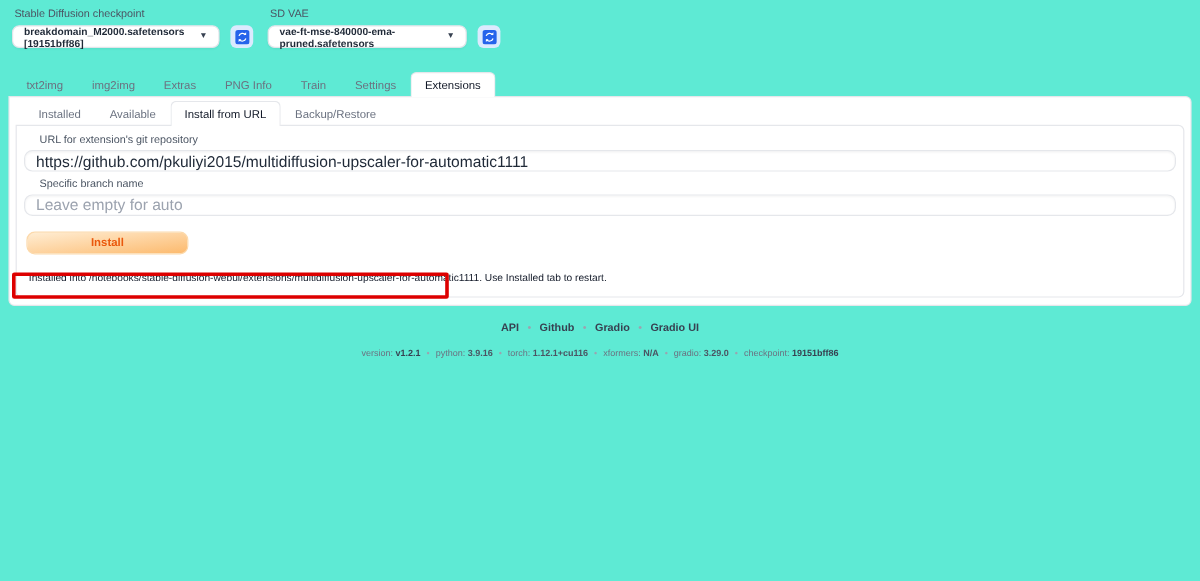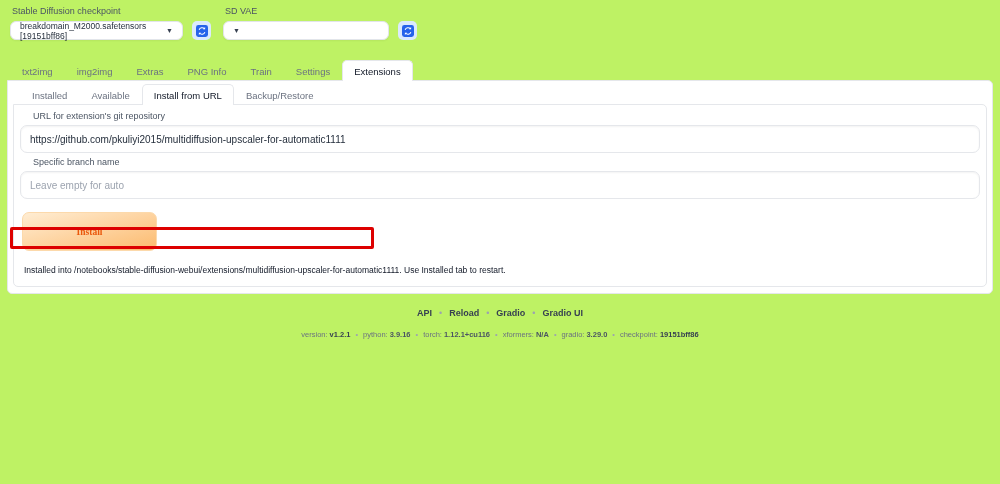--- a/index.html
+++ b/index.html
@@ -1,27 +1,27 @@
 <!DOCTYPE html>
 <html><head>
 <meta charset="utf-8">
 <style>
   * { margin:0; padding:0; box-sizing:border-box; }
   html,body { background:#fff; }
   body { font-family:"Liberation Sans","DejaVu Sans",sans-serif; }
-  .page { position:relative; width:1000px; height:484px; background:#bef264; overflow:hidden; }
+  .page { position:relative; width:1000px; height:484px; background:#5eead4; overflow:hidden; }
 
   
   .qs { display:flex; gap:12px; padding:5px 10px 2px; align-items:flex-start; }
   .qs-group { display:flex; flex-direction:column; }
   .qs-label { font-size:9px; color:#4b5563; margin:1px 2px 5px; }
   .qs-row { display:flex; gap:9px; align-items:center; }
   .dropdown { display:flex; align-items:center; justify-content:space-between; gap:6px;
     border:1px solid #e2e5ea; border-radius:6px; background:#fff; height:19px; padding:0 9px;
-    font-size:8.5px; color:#1f2937; box-shadow:0 1px 2px rgba(0,0,0,.05); cursor:pointer; }
+    font-size:8.5px; color:#1f2937; box-shadow:0 1px 2px rgba(0,0,0,.05); cursor:pointer;font-weight:bold; }
   .dd-ckpt { width:173px; } .dd-vae { width:166px; }
   .dd-caret { color:#374151; font-size:7px; line-height:1; }
   .refresh-btn { width:19px; height:19px; background:#dbeafe; border:none; border-radius:5px;
     display:flex; align-items:center; justify-content:center; cursor:pointer; padding:0; }
   .refresh-btn svg { width:12px; height:12px; display:block; }
 
   
   .tabbar { display:flex; position:relative; z-index:2; }
   .main-tabbar { padding:0 10px; margin-top:18px; }
   .tab { padding:5px 11px 4px; font-size:9.5px; color:#6b7280; background:transparent;
@@ -30,29 +30,29 @@
   .tab.selected { background:#fff; border-color:#e5e7eb; color:#111827; }
 
   .outer-panel { margin:0 7px; border:1px solid #e5e7eb; border-radius:5px;
     border-top-left-radius:0; padding:3px 5px 6px; position:relative; z-index:1; background:#fff; }
   .sub-tabbar { padding:0 7px; }
   .inner-panel { border:1px solid #e5e7eb; border-radius:5px; border-top-left-radius:0;
     padding:2px 6px 9px; background:#fff; position:relative; z-index:1; }
 
   
   .field-label { display:block; font-size:9px; color:#4b5563; margin:4px 13px 4px; }
-  .text-input { width:100%; height:28px; border:1px solid #e5e7eb; border-radius:7px;
+  .text-input { width:100%; height:18px; border:1px solid #e5e7eb; border-radius:7px;
     background:#fff; box-shadow:inset 0 1px 2px rgba(0,0,0,.05); padding:0 9px;
-    font-size:10px; color:#1f2937; font-family:"Liberation Sans","DejaVu Sans",sans-serif; outline:none; }
+    font-size:13px; color:#1f2937; font-family:"Liberation Sans","DejaVu Sans",sans-serif; outline:none; }
   .text-input::placeholder { color:#9ca3af; }
 
-  .install-btn { margin:13px 2px 0; width:135px; height:39px; border-radius:7px;
+  .install-btn { margin:13px 2px 0; width:135px; height:19px; border-radius:7px;
     border:1px solid #fcd9ab; background:linear-gradient(to bottom right,#ffedd3,#fcba6e);
     color:#ea580c; font-size:9.5px; font-weight:700; cursor:pointer;
-    font-family:Liberation Serif, serif; }
+    font-family:Liberation Sans, sans-serif; }
 
   .status-msg { margin:11px 2px 0; padding:3px 2px 2px; font-size:8.5px; color:#111827; }
 
   .annotation-box { position:absolute; left:10px; top:227px; width:364px; height:22px;
     border:3px solid #dd0000; border-radius:2px; pointer-events:none; z-index:10; }
 
   
   .footer { text-align:center; margin-top:8px; }
   .footer-links .item { font-size:9px; font-weight:700; color:#374151; cursor:pointer; }
   .footer-links .item::after { content:"\2022"; color:#9ca3af; font-weight:400; margin:0 7px; }
@@ -87,20 +87,21 @@
                 <path d="M4.8 16.8V13h3.8z" fill="#fff"></path>
               </svg>
             </span>
         </button>
       </div>
     </div>
     <div class="qs-group">
       <span class="qs-label">SD VAE</span>
       <div class="qs-row">
         <div class="dropdown dd-vae">
+          <span>vae-ft-mse-840000-ema-pruned.safetensors</span>
           <span class="dd-caret">▼</span>
         </div>
         <button class="refresh-btn">
           <span>
               <svg viewBox="0 0 20 20">
                 <rect width="20" height="20" rx="4" fill="#2563eb"></rect>
                 <path d="M5.2 8.2a5.2 5.2 0 0 1 9-1.6" stroke="#fff" stroke-width="1.7" fill="none"></path>
                 <path d="M14.8 11.8a5.2 5.2 0 0 1-9 1.6" stroke="#fff" stroke-width="1.7" fill="none"></path>
                 <path d="M15.2 3.2v3.8h-3.8z" fill="#fff"></path>
                 <path d="M4.8 16.8V13h3.8z" fill="#fff"></path>
@@ -140,20 +141,20 @@
       <button class="install-btn">Install</button>
 
       <div class="status-msg">Installed into /notebooks/stable-diffusion-webui/extensions/multidiffusion-upscaler-for-automatic1111. Use Installed tab to restart.</div>
     </div>
   </div>
 
   <div class="annotation-box"></div>
 
   <div class="footer">
     <div class="footer-links">
-      <span class="item">API</span><span class="item">Reload</span><span class="item">Gradio</span><span class="item">Gradio UI</span>
+      <span class="item">API</span><span class="item">Github</span><span class="item">Gradio</span><span class="item">Gradio UI</span>
     </div>
     <div class="version-line">
       <span class="vitem bold"><span class="lbl">version:</span><span class="val">v1.2.1</span></span><span class="vitem"><span class="lbl">python:</span><span class="val">3.9.16</span></span><span class="vitem"><span class="lbl">torch:</span><span class="val">1.12.1+cu116</span></span><span class="vitem"><span class="lbl">xformers:</span><span class="val">N/A</span></span><span class="vitem"><span class="lbl">gradio:</span><span class="val">3.29.0</span></span><span class="vitem bold"><span class="lbl">checkpoint:</span><span class="val">19151bff86</span></span>
     </div>
   </div>
 
 </div>
 
 </body></html>

